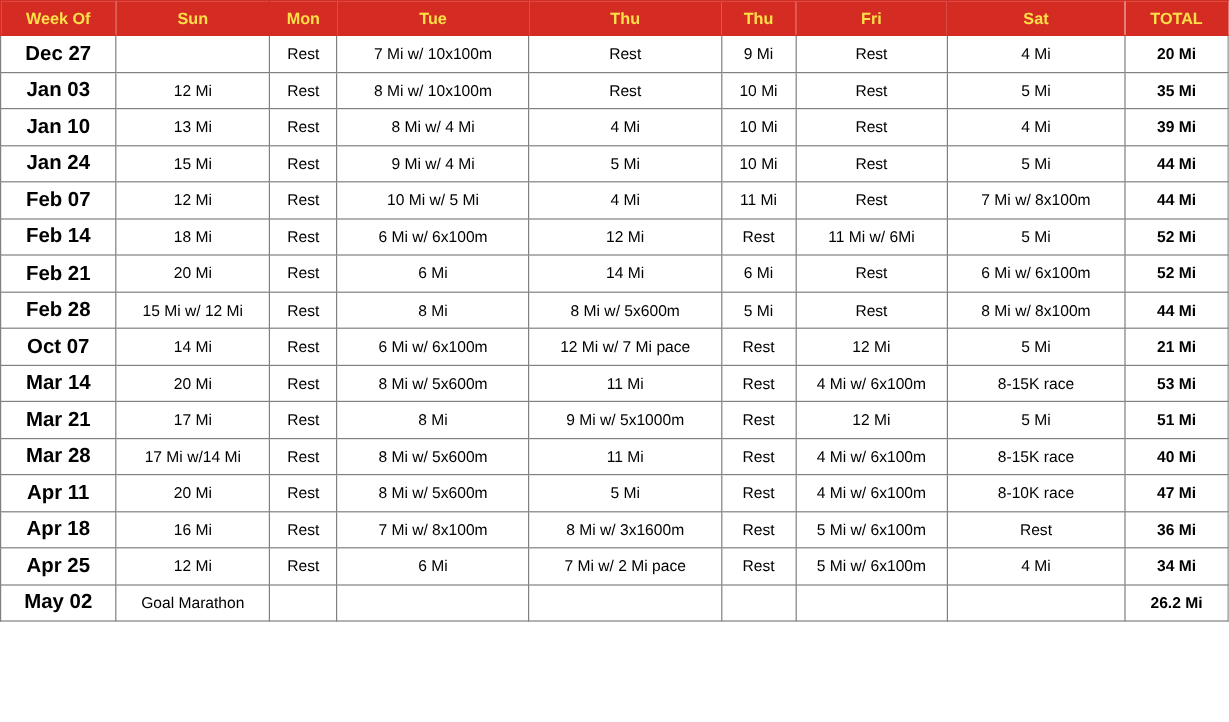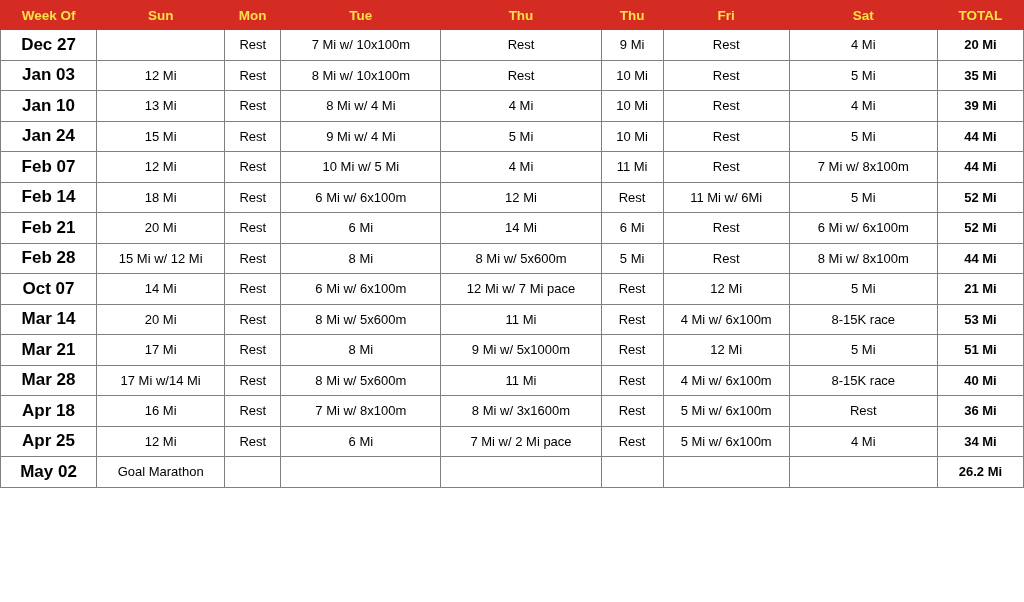--- a/index.html
+++ b/index.html
@@ -212,20 +212,31 @@
         <td>17 Mi w/14 Mi</td>
         <td>Rest</td>
         <td>8 Mi w/ 5x600m</td>
         <td>11 Mi</td>
         <td>Rest</td>
         <td>4 Mi w/ 6x100m</td>
         <td>8-15K race</td>
         <td class="total-cell">40 Mi</td>
       </tr>
       <tr>
+        <td class="week-cell">Apr 11</td>
+        <td>20 Mi</td>
+        <td>Rest</td>
+        <td>8 Mi w/ 5x600m</td>
+        <td>5 Mi</td>
+        <td>Rest</td>
+        <td>4 Mi w/ 6x100m</td>
+        <td>8-10K race</td>
+        <td class="total-cell">47 Mi</td>
+      </tr>
+      <tr>
         <td class="week-cell">Apr 18</td>
         <td>16 Mi</td>
         <td>Rest</td>
         <td>7 Mi w/ 8x100m</td>
         <td>8 Mi w/ 3x1600m</td>
         <td>Rest</td>
         <td>5 Mi w/ 6x100m</td>
         <td>Rest</td>
         <td class="total-cell">36 Mi</td>
       </tr>

